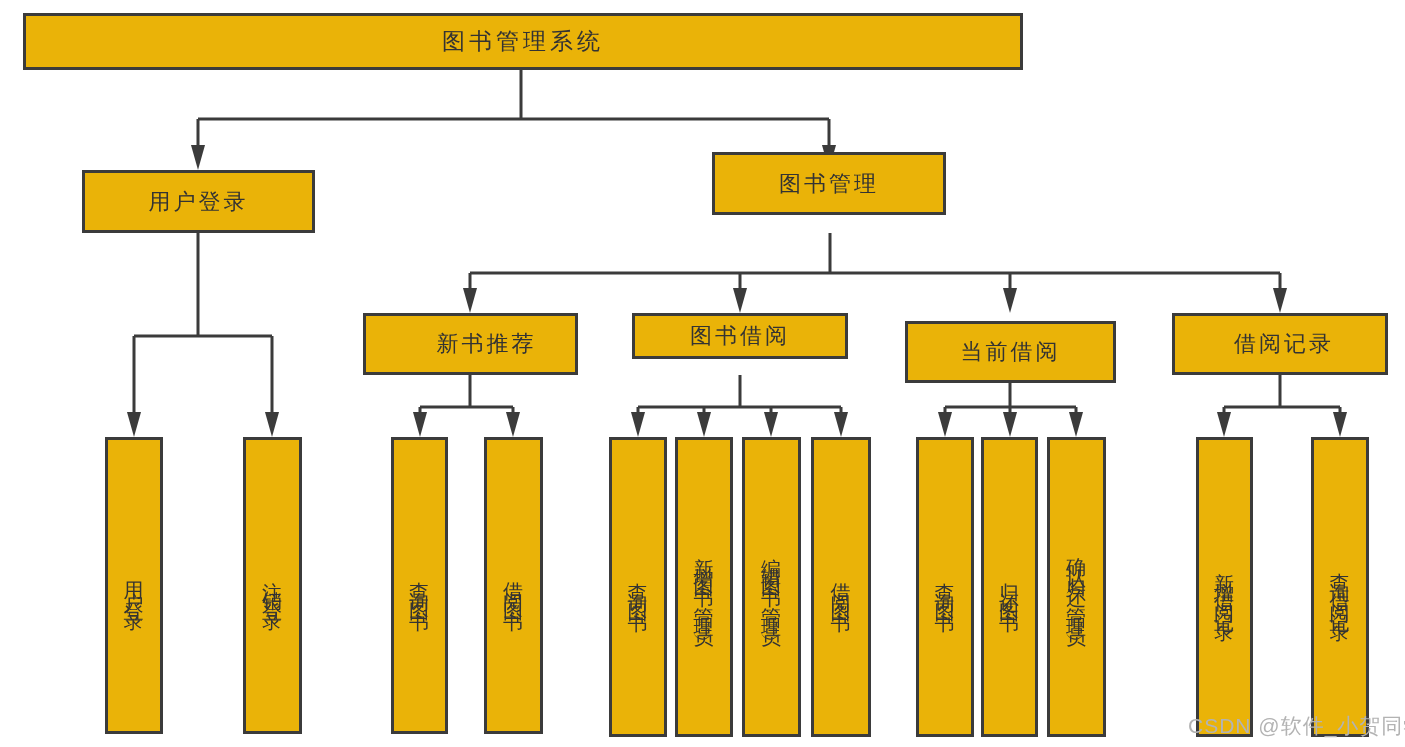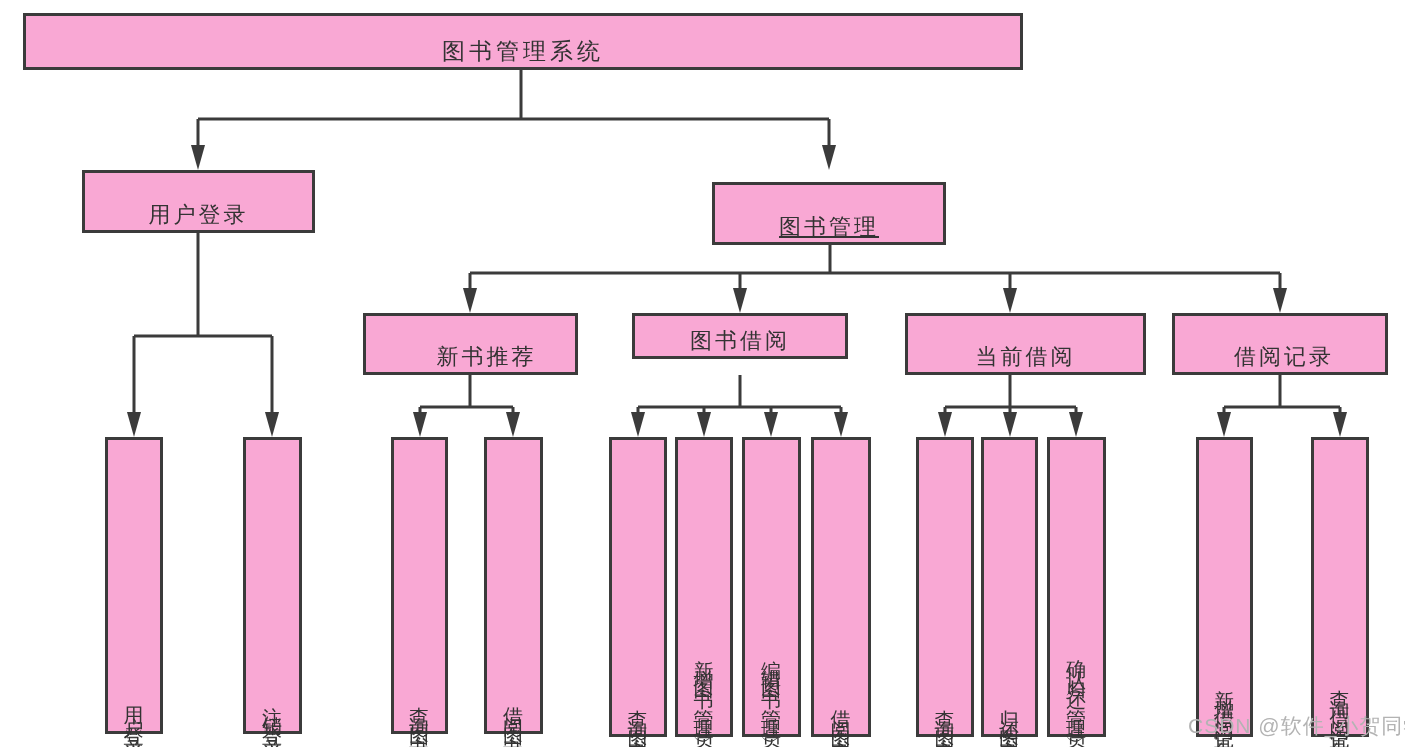--- a/index.html
+++ b/index.html
@@ -10,25 +10,25 @@
     overflow:hidden;
     font-family:"Liberation Sans", sans-serif;
   }
   #edges {
     position:absolute; left:0; top:0;
     width:1405px; height:747px;
     z-index:1;
   }
   .node {
     position:absolute;
-    background:#f9a8d4;
+    background:#eab308;
     border:3px solid #3b3b3b;
     box-sizing:border-box;
     display:flex;
-    align-items:flex-end;
+    align-items:center;
     justify-content:center;
     color:#333333;
     z-index:2;
   }
   .node.h span {
     font-size:22px;
     letter-spacing:3px;
     white-space:nowrap;
   }
   .node.root span {
@@ -84,30 +84,30 @@
       <polygon points="1217,412 1231,412 1224,437" fill="#3b3b3b"></polygon>
       <polygon points="1333,412 1347,412 1340,437" fill="#3b3b3b"></polygon>
     </svg>
   <div id="nodes">
       <div class="node h root" style="left: 23px; top: 13px; width: 1000px; height: 57px;">
         <span>图书管理系统</span>
       </div>
       <div class="node h" style="left: 82px; top: 170px; width: 233px; height: 63px;">
         <span>用户登录</span>
       </div>
-      <div class="node h" style="left: 712px; top: 182px; width: 234px; height: 63px; text-decoration: underline;">
+      <div class="node h" style="left: 712px; top: 152px; width: 234px; height: 63px;">
         <span>图书管理</span>
       </div>
       <div class="node h" style="left: 363px; top: 313px; width: 215px; height: 62px; padding-left: 32px;">
         <span>新书推荐</span>
       </div>
       <div class="node h" style="left: 632px; top: 313px; width: 216px; height: 46px;">
         <span>图书借阅</span>
       </div>
-      <div class="node h" style="left: 905px; top: 313px; width: 241px; height: 62px;">
+      <div class="node h" style="left: 905px; top: 321px; width: 211px; height: 62px;">
         <span>当前借阅</span>
       </div>
       <div class="node h" style="left: 1172px; top: 313px; width: 216px; height: 62px; padding-left: 8px;">
         <span>借阅记录</span>
       </div>
       <div class="node v" style="left: 105px; top: 437px; width: 58px; height: 297px;">
         <span>用户登录</span>
       </div>
       <div class="node v" style="left: 243px; top: 437px; width: 59px; height: 297px;">
         <span>注销登录</span>

